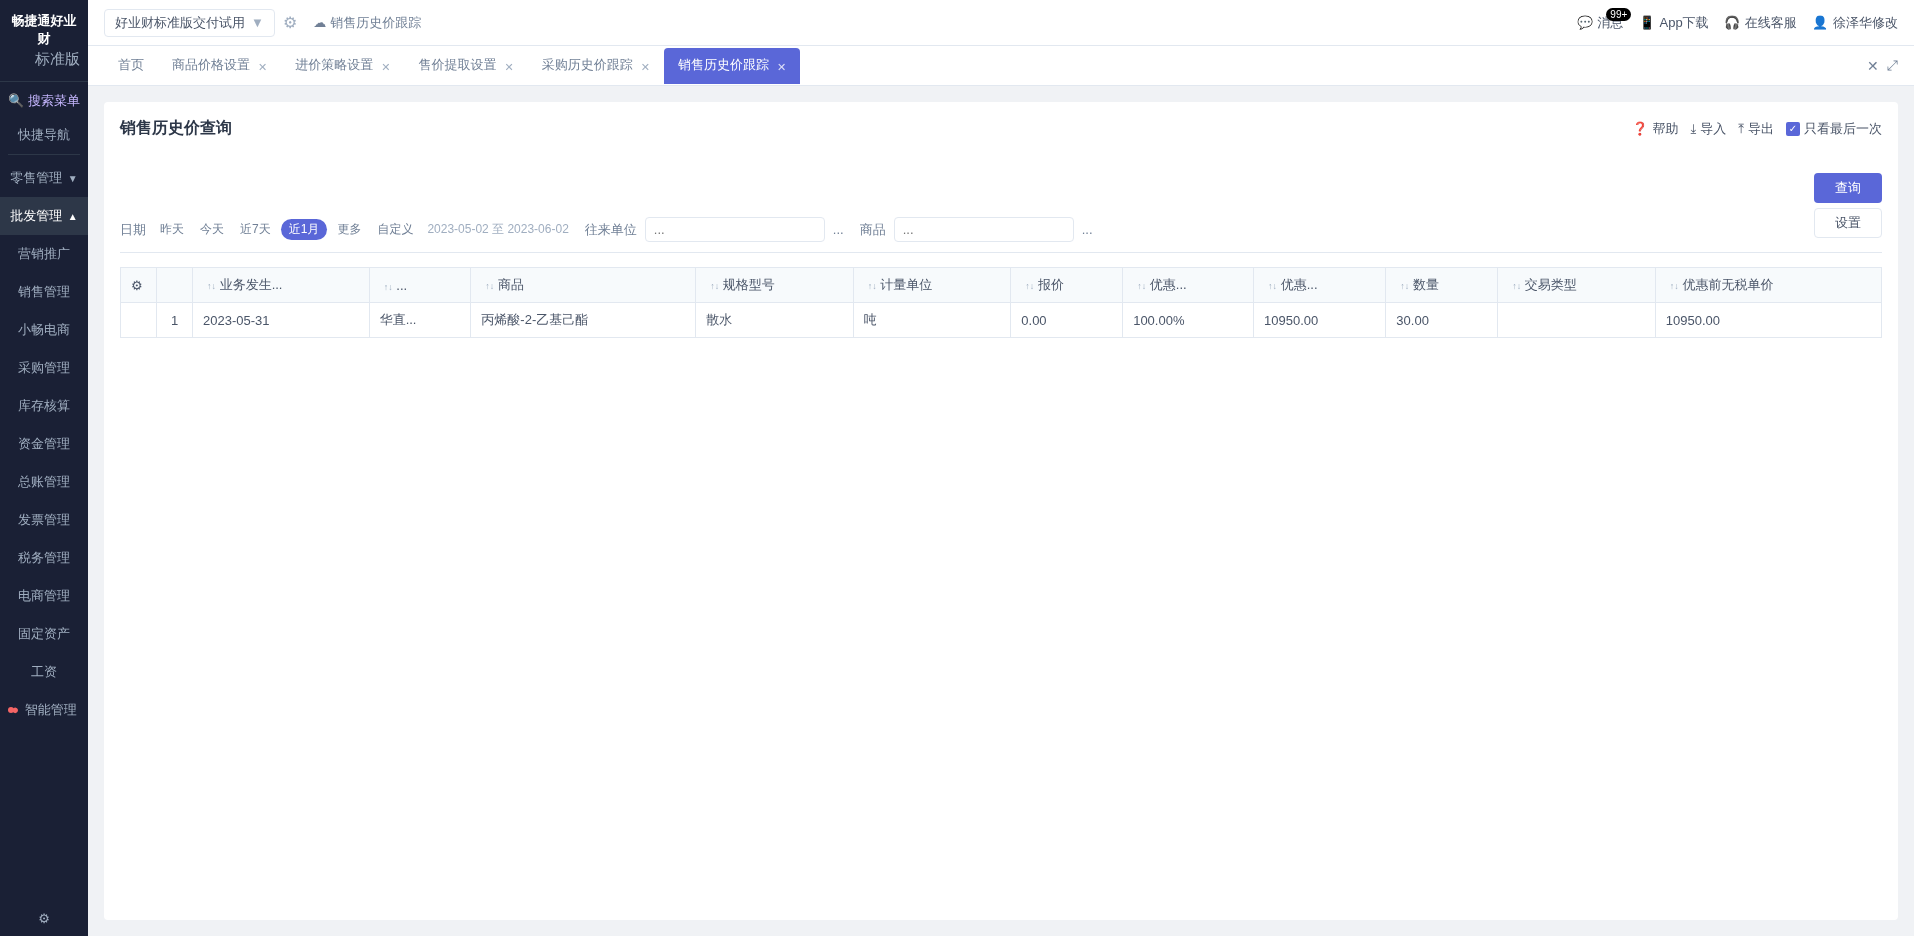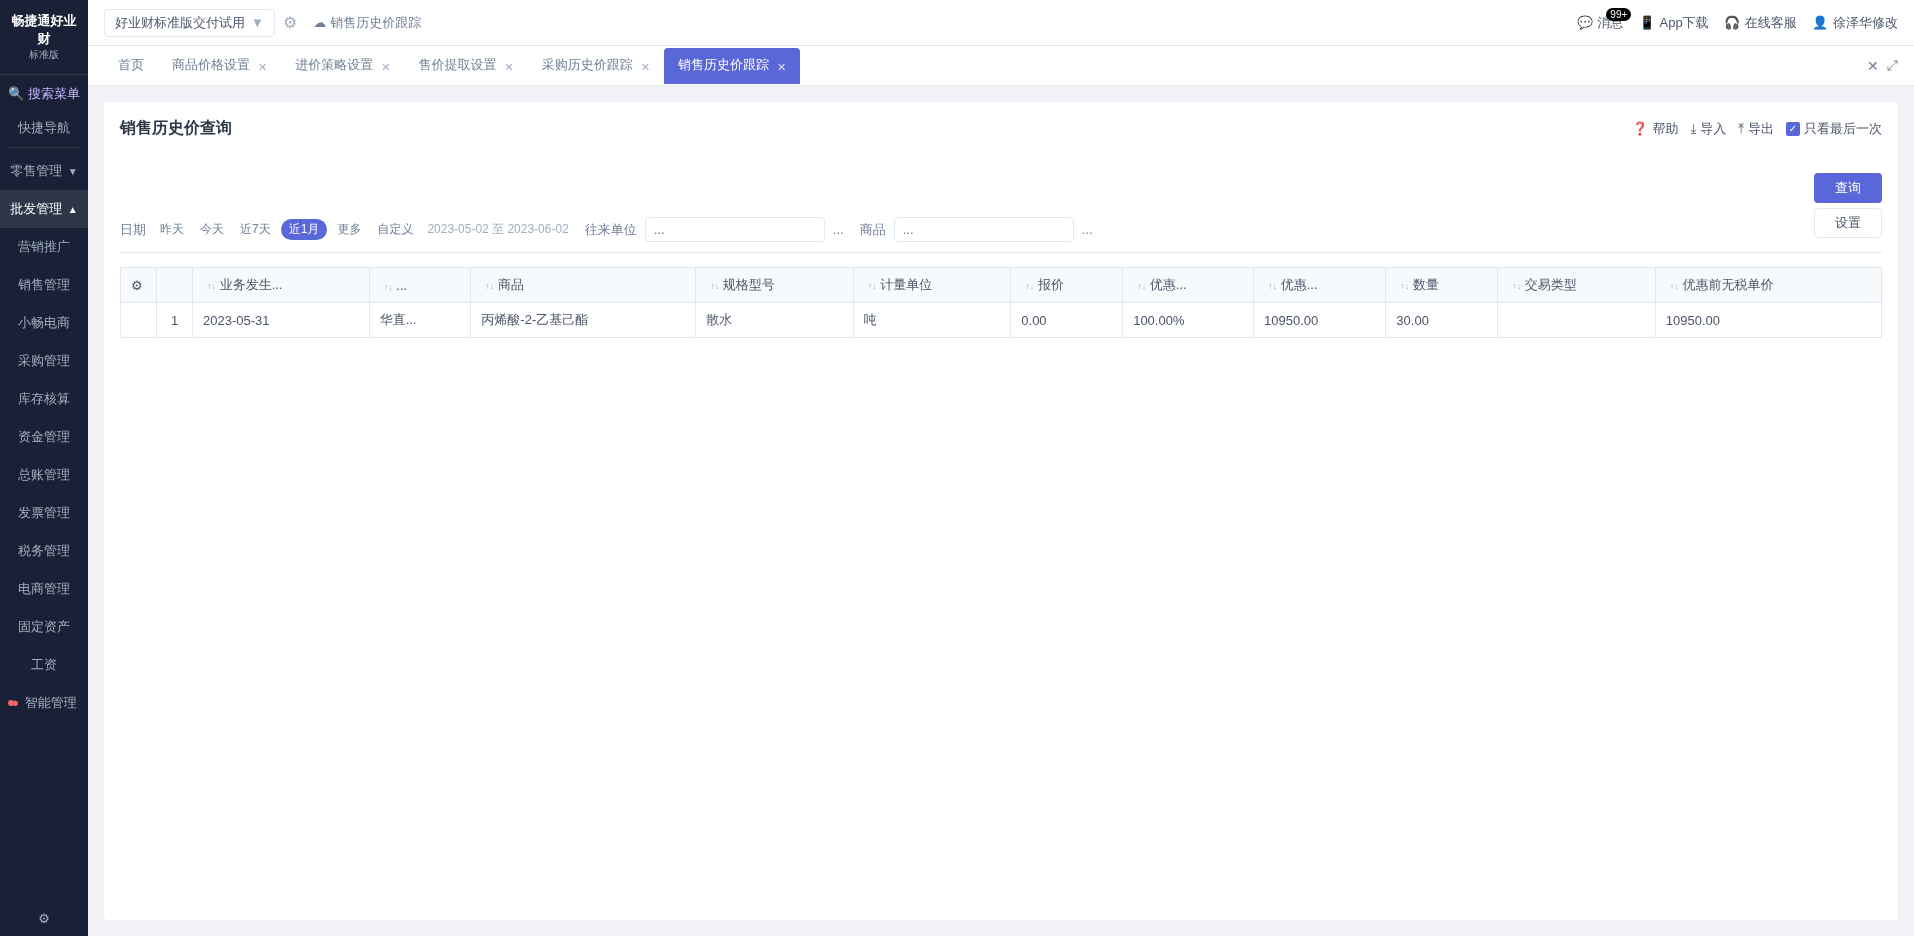--- a/index.html
+++ b/index.html
@@ -17,21 +17,21 @@
     }
     .sidebar-logo {
       padding: 12px 8px;
       color: #fff;
       font-size: 12px;
       border-bottom: 1px solid #2d3748;
       text-align: center;
       line-height: 1.4;
     }
     .sidebar-logo .app-name { color: #fff; font-weight: bold; font-size: 13px; }
-    .sidebar-logo .app-version { color: #a0aec0; font-size: 10px; }
+    .sidebar-logo .app-version { color: #a0aec0; font-size: 15px; text-align: right; }
     .sidebar-search {
       padding: 10px 8px;
       color: #c4b5fd;
       text-align: center;
       cursor: pointer;
       font-size: 13px;
     }
     .sidebar-nav {
       padding: 6px 8px;
       color: #a0aec0;

